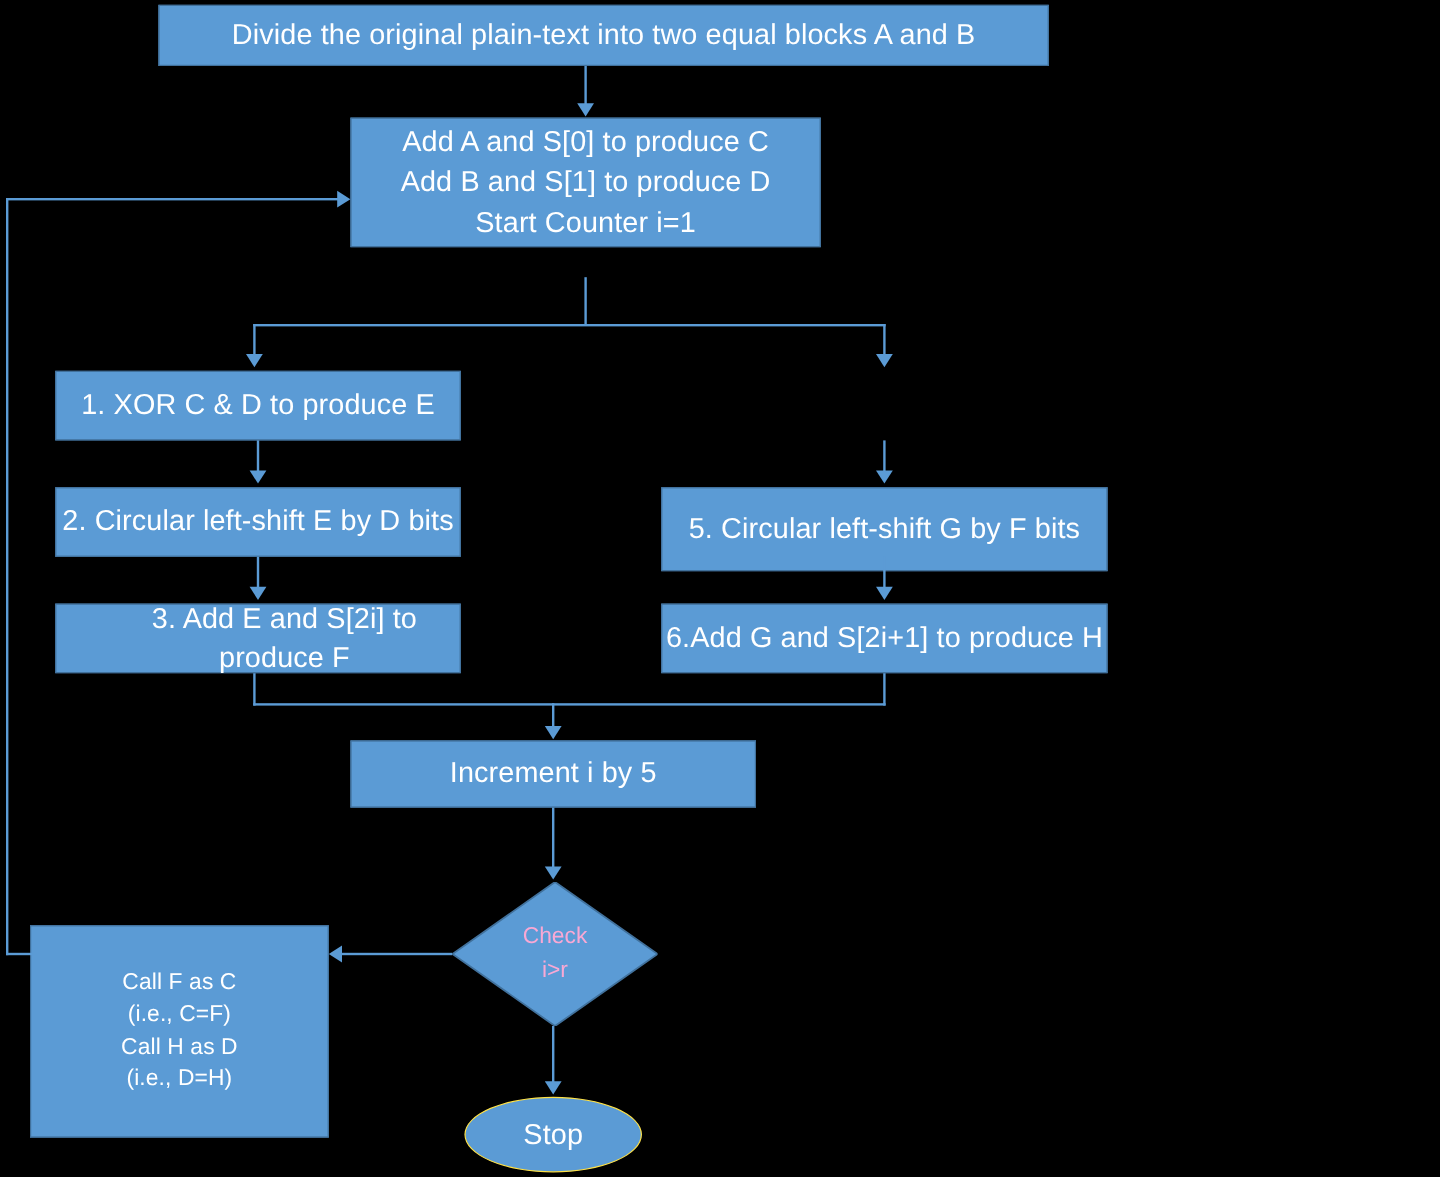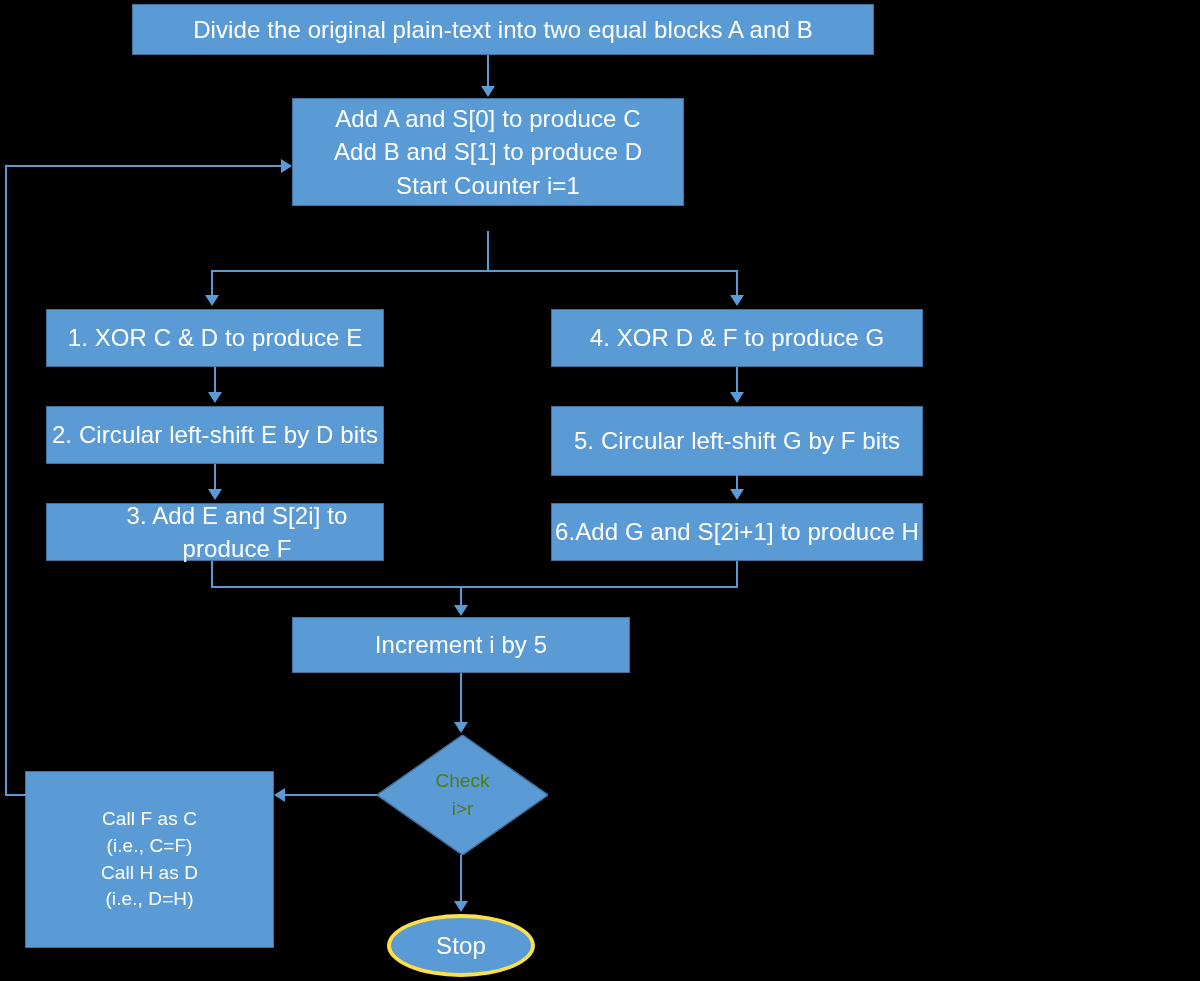--- a/index.html
+++ b/index.html
@@ -27,37 +27,37 @@
     line-height: 1.38;
     box-sizing: border-box;
     white-space: pre-line;
     letter-spacing: 0.1px;
   }
   .node.rect {
     border: 1px solid #41719C;
   }
   .node.ellipse {
     border-radius: 50%;
-    border: 4px solid #fde047;
+    border: 1px solid #fde047;
   }
   .diamond-wrap {
     position: absolute;
   }
   .diamond-shape {
     position: absolute;
     inset: 0;
   }
   .diamond-label {
     position: absolute;
     inset: 0;
     display: flex;
     align-items: center;
     justify-content: center;
     text-align: center;
-    color: #4d7c0f;
+    color: #f9a8d4;
     font-size: 19px;
     line-height: 1.45;
     white-space: pre-line;
     pointer-events: none;
   }
   .conn {
     position: absolute;
     background: #5B9BD5;
   }
   .conn.h { height: 2px; }
@@ -93,21 +93,20 @@
   <div class="node rect" style="left:292px; top:98px; width:392px; height:108px;">Add A and S[0] to produce C
 Add B and S[1] to produce D
 Start Counter i=1</div>
 
   <div class="node rect" style="left:46px; top:309px; width:338px; height:58px;">1. XOR C &amp; D to produce E</div>
 
   <div class="node rect" style="left:46px; top:406px; width:338px; height:58px;">2. Circular left-shift E by D bits</div>
 
   <div class="node rect" style="left:46px; top:503px; width:338px; height:58px;padding-left:44px;">3. Add E and S[2i] to produce F</div>
 
-  <div class="node rect" style="left:551px; top:309px; width:372px; height:58px;">4. XOR D &amp; F to produce G</div>
 
   <div class="node rect" style="left:551px; top:406px; width:372px; height:70px;">5. Circular left-shift G by F bits</div>
 
   <div class="node rect" style="left:551px; top:503px; width:372px; height:58px;">6.Add G and S[2i+1] to produce H</div>
 
   <div class="node rect" style="left:292px; top:617px; width:338px; height:56px;">Increment i by 5</div>
 
   <div class="diamond-wrap" style="left:377px; top:735px; width:171px; height:120px;">
     <svg class="diamond-shape" viewBox="0 0 171 120" preserveAspectRatio="none">
       <polygon points="85.5,0 171,60 85.5,120 0,60" fill="#5B9BD5" stroke="#41719C" stroke-width="1.5"></polygon>

